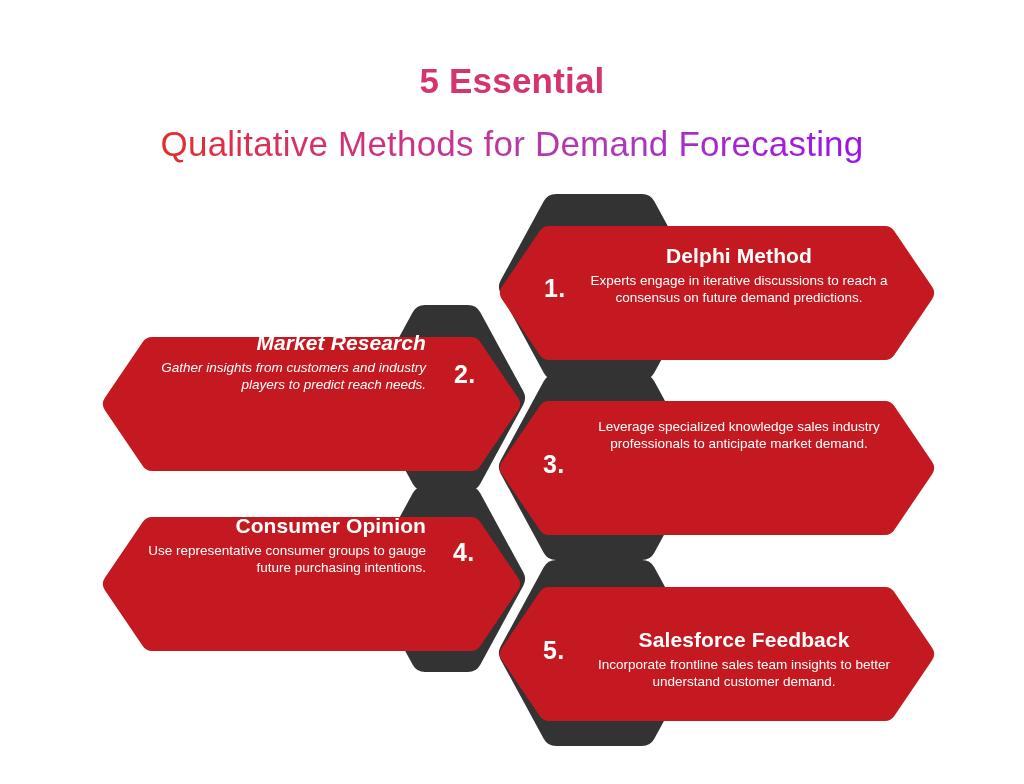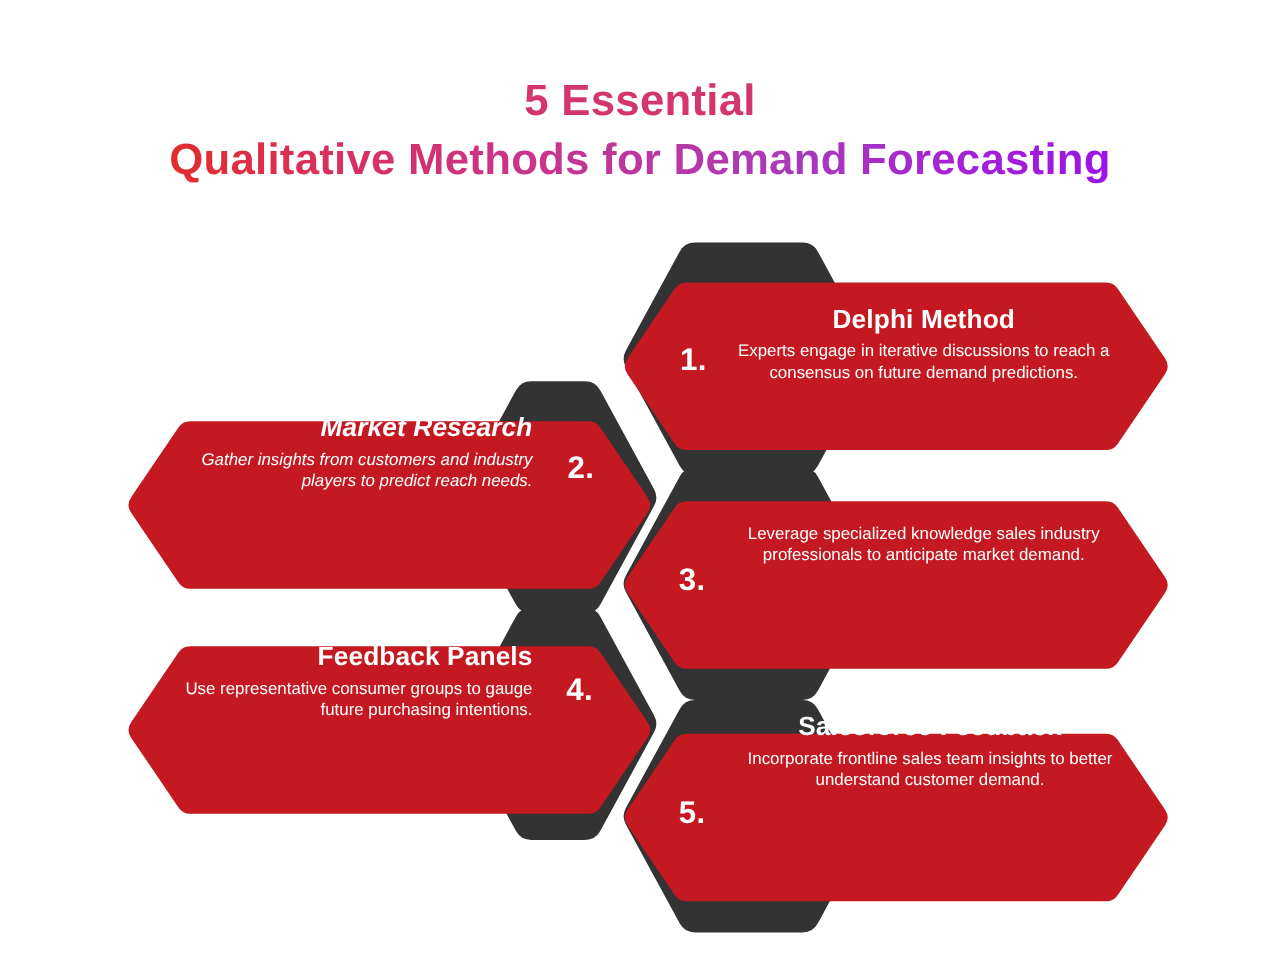--- a/index.html
+++ b/index.html
@@ -27,24 +27,24 @@
   .title-line1 {
     font-size: 35px;
     font-weight: bold;
     letter-spacing: 0.2px;
     color: #d4356f;
     line-height: 46px;
     margin: 0;
   }
   .title-line2 {
     font-size: 35px;
-    font-weight: bold;
+    font-weight: normal;
     letter-spacing: 0.2px;
     line-height: 48px;
-    margin: 0;
+    margin: 16px;
     background-image: linear-gradient(90deg,
         #e22d2d 0%,
         #d9305b 16%,
         #c8348e 40%,
         #a93ab9 66%,
         #a41fd8 86%,
         #9b14e6 100%);
     -webkit-background-clip: text;
     background-clip: text;
     color: transparent;
@@ -152,30 +152,30 @@
     </div>
   </div>
 
   <div class="card side-left">
     <svg viewBox="0 0 1024 784">
       <path fill="#333333" d="M 425 500 L 468 500 L 511 579 L 468 658 L 425 658 L 382 579 Z" stroke="#333333" stroke-width="28" stroke-linejoin="round"></path>
       <path fill="#c41920" d="M 152 528 L 471 528 L 509 584 L 471 640 L 152 640 L 114 584 Z" stroke="#c41920" stroke-width="22" stroke-linejoin="round"></path>
     </svg>
     <div class="card-num" style="left:453px; top:538px;">4.</div>
     <div class="card-text" style="left:126px; top:513px; width:300px;">
-      <div class="card-title">Feedback Panels</div>
+      <div class="card-title">Consumer Opinion</div>
       <div class="card-desc">Use representative consumer groups to gauge future purchasing intentions.</div>
     </div>
   </div>
 
   <div class="card side-right">
     <svg viewBox="0 0 1024 784">
       <path fill="#333333" d="M 556 574 L 642 574 L 685 653 L 642 732 L 556 732 L 513 653 Z" stroke="#333333" stroke-width="28" stroke-linejoin="round"></path>
       <path fill="#c41920" d="M 549 598 L 885 598 L 923 654 L 885 710 L 549 710 L 511 654 Z" stroke="#c41920" stroke-width="22" stroke-linejoin="round"></path>
     </svg>
     <div class="card-num" style="left:543px; top:636px;">5.</div>
-    <div class="card-text" style="left:589px; top:569px; width:310px;">
+    <div class="card-text" style="left:589px; top:627px; width:310px;">
       <div class="card-title">Salesforce Feedback</div>
       <div class="card-desc">Incorporate frontline sales team insights to better understand customer demand.</div>
     </div>
   </div>
 
 </div>
 
 </body></html>

